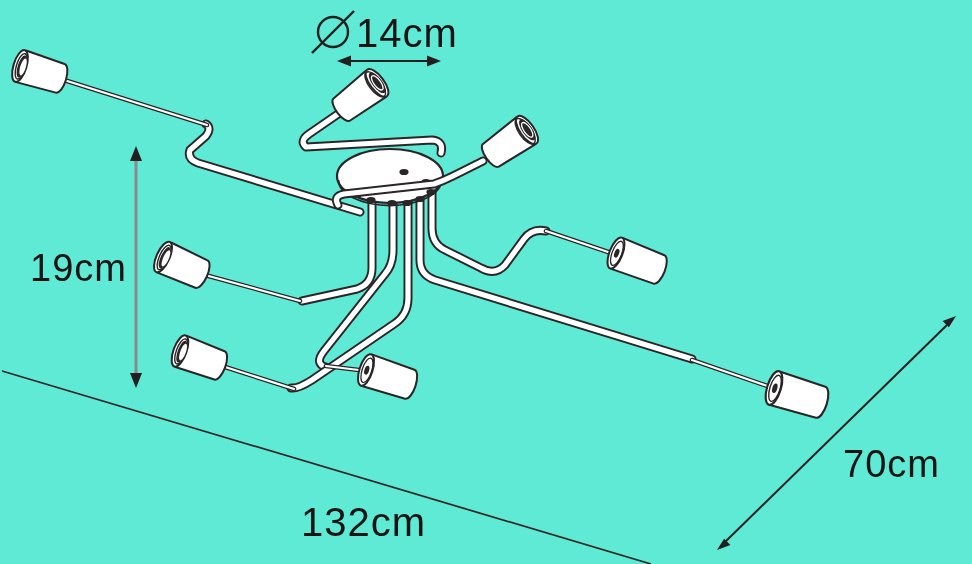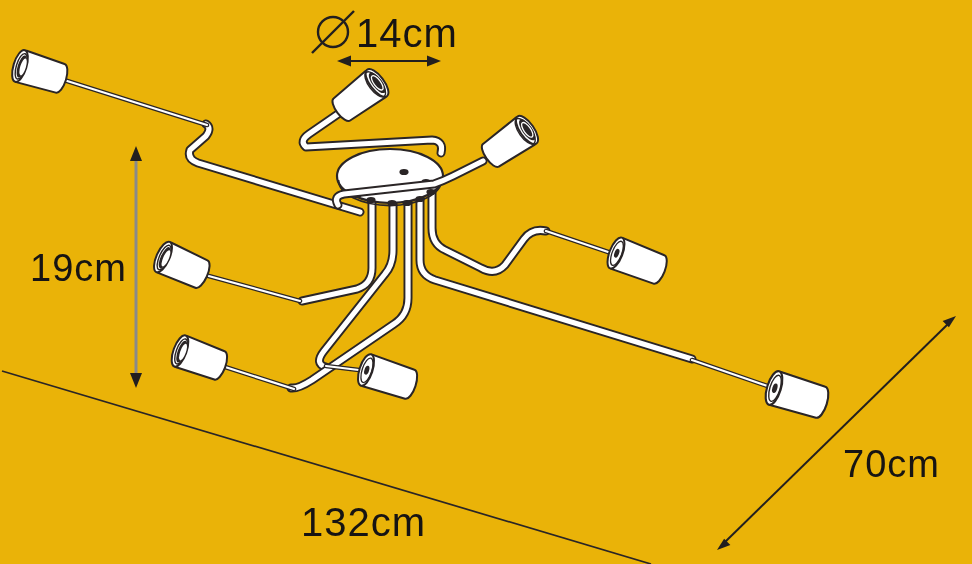--- a/index.html
+++ b/index.html
@@ -1,16 +1,16 @@
 <!DOCTYPE html>
 <html><head>
 <meta charset="utf-8">
 <style>
   html,body{margin:0;padding:0;background:#fff;}
-  .stage{position:relative;width:972px;height:564px;background:#eab308;overflow:hidden;}
+  .stage{position:relative;width:972px;height:564px;background:#5eead4;overflow:hidden;}
   svg{display:block;}
   text{font-family:"Liberation Sans","DejaVu Sans",sans-serif;fill:#171413;}
   .dim-label{font-size:40px;letter-spacing:1px;}
   .dim-label-sm{font-size:38px;letter-spacing:1px;}
 </style>
 </head>
 <body>
 
 <div class="stage">
 <svg width="972" height="564" viewBox="0 0 972 564">

